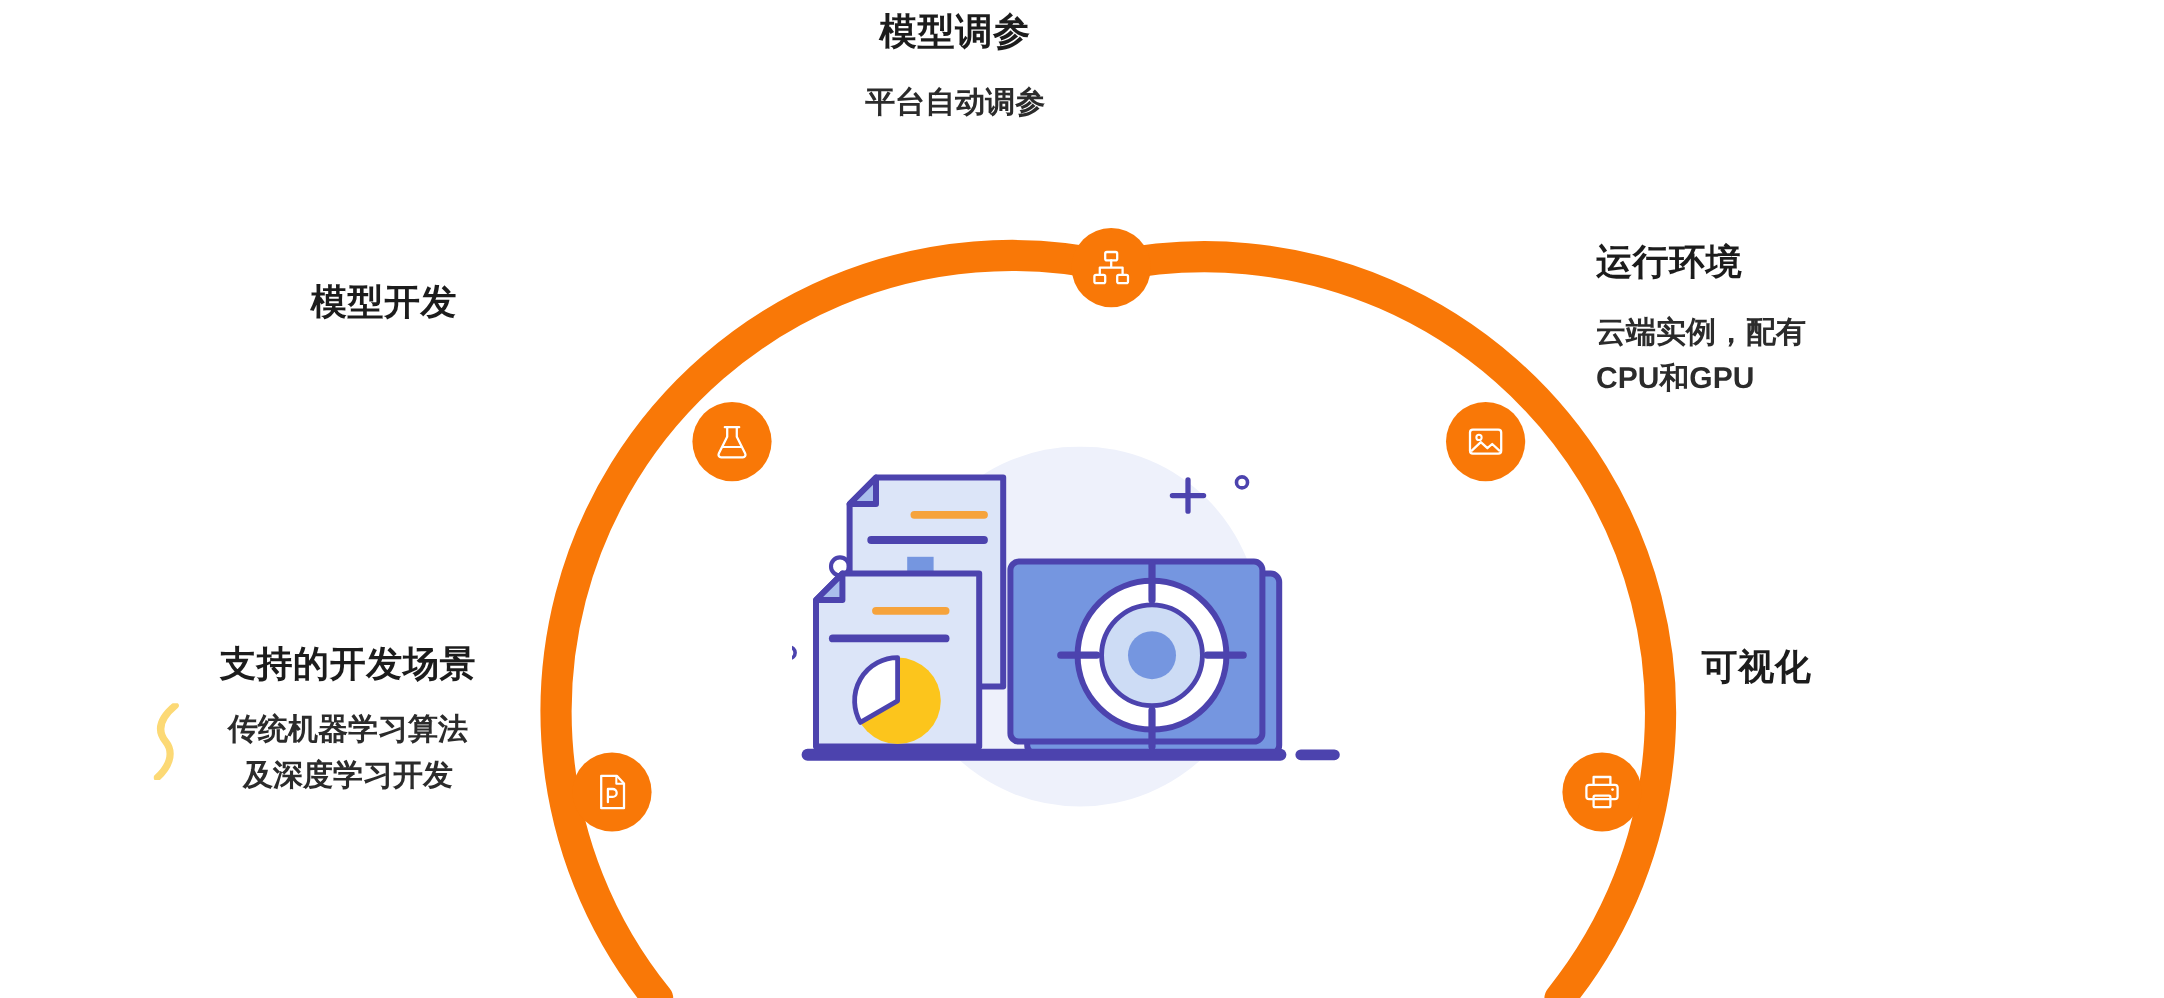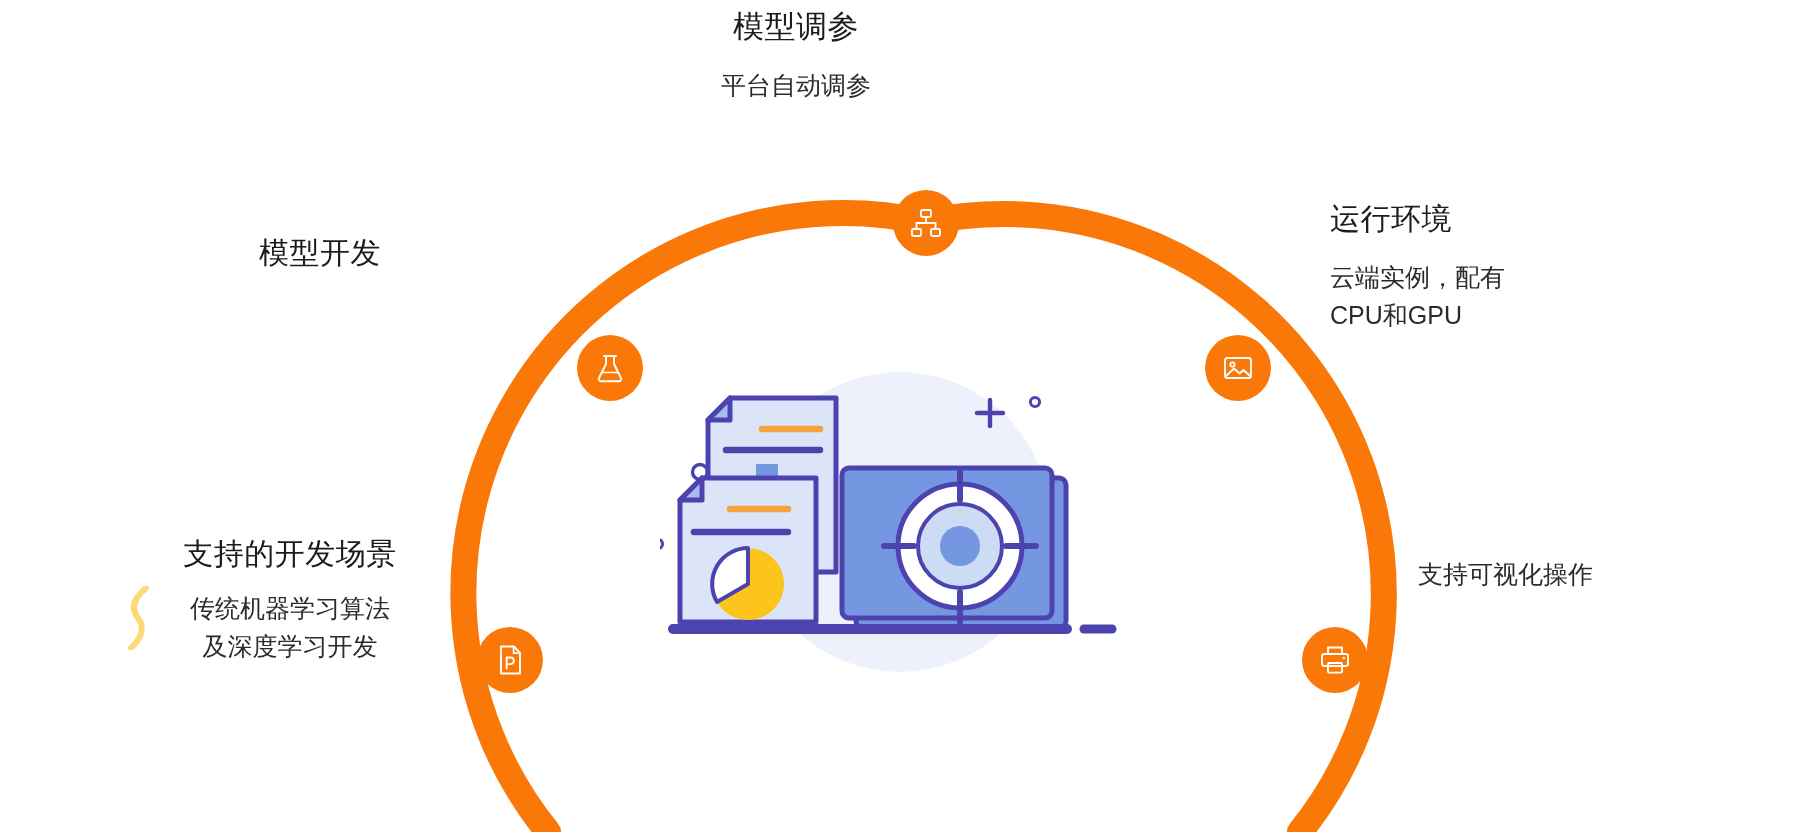--- a/index.html
+++ b/index.html
@@ -26,34 +26,34 @@
     width: 1803px;
     height: 832px;
     pointer-events: none;
   }
 
   
   .label-block {
     position: absolute;
   }
   .label-title {
-    font-weight: normal;
+    font-weight: bold;
     font-size: 30px;
     line-height: 1.25;
     color: #1c1c1c;
     white-space: nowrap;
     letter-spacing: 0.5px;
   }
   .label-desc {
     font-size: 25px;
     line-height: 1.55;
     color: #2b2b2b;
     font-weight: 400;
   }
-  .label-desc .dline { white-space: nowrap; display: block; }
+  .label-desc .dline { white-space: nowrap; display: block; font-weight: bold; }
 
   .ta-center { text-align: center; }
   .ta-left   { text-align: left; }
 
   
   #blk-tuning {
     left: 596px; top: 8px; width: 400px;
   }
   #blk-tuning .label-title { font-size: 31px; }
   #blk-tuning .label-desc { margin-top: 19px; }
@@ -170,23 +170,21 @@
         <span class="dline">及深度学习开发</span>
       </span>
     </div>
   </div>
 
   <svg id="squiggle" viewBox="0 0 26 64">
     <path d="M18 2 C6 12, 2 22, 10 32 C18 42, 12 54, 3 62" fill="none" stroke="#fcd975" stroke-width="6" stroke-linecap="round"></path>
   </svg>
 
   <div class="label-block ta-left" id="blk-visual">
-    <div class="label-desc">
-      <span class="dline">支持可视化操作</span>
-    </div>
+    <div class="label-title">可视化</div>
   </div>
 
   <div class="node" id="node-top">
     <svg width="34" height="34" viewBox="0 0 34 34">
       <rect x="12" y="4" width="10" height="7" rx="1.4" fill="none" stroke="#fff" stroke-width="1.9"></rect>
       <rect x="3" y="23" width="9" height="7" rx="1.4" fill="none" stroke="#fff" stroke-width="1.9"></rect>
       <rect x="22" y="23" width="9" height="7" rx="1.4" fill="none" stroke="#fff" stroke-width="1.9"></rect>
       <path d="M17 11 L17 17 M7.5 23 L7.5 17 L26.5 17 L26.5 23" fill="none" stroke="#fff" stroke-width="1.9" stroke-linecap="round" stroke-linejoin="round"></path>
     </svg>
   </div>

